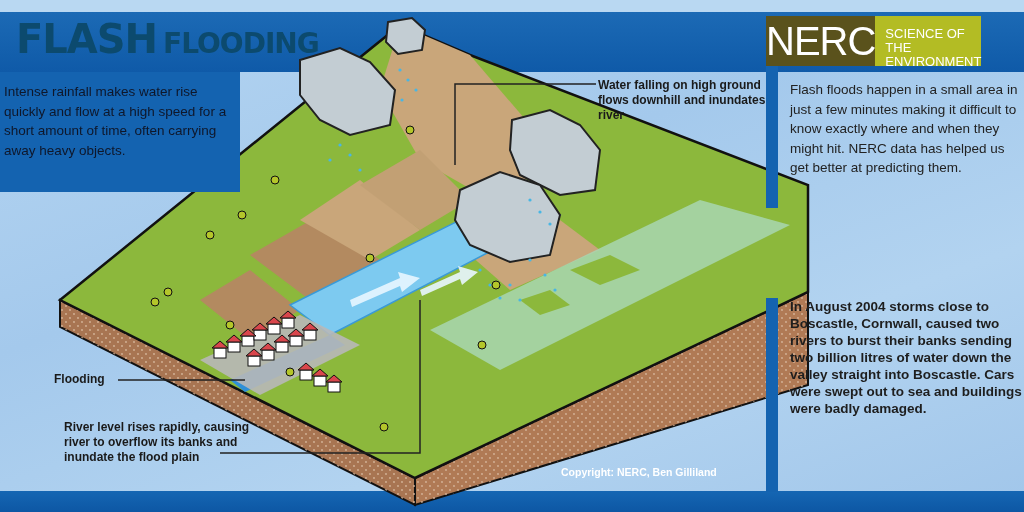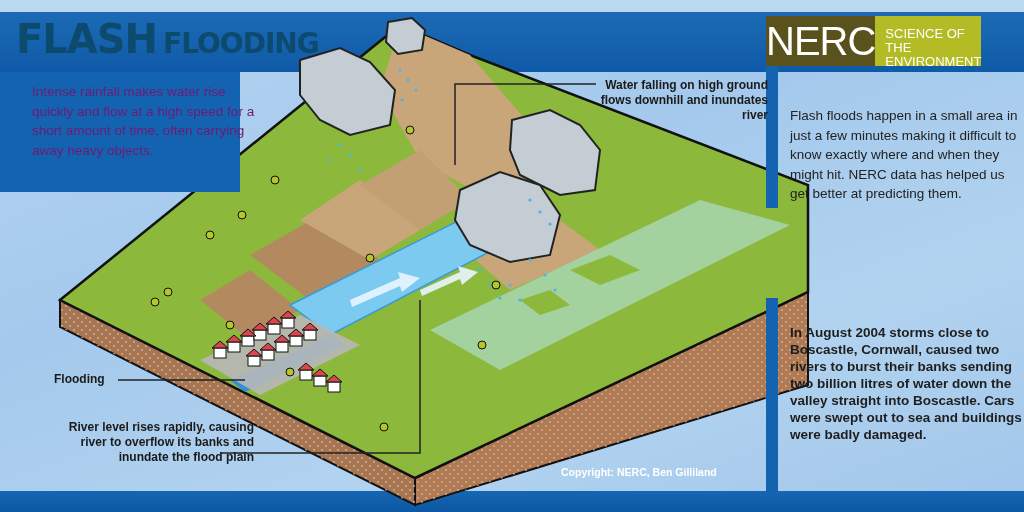--- a/index.html
+++ b/index.html
@@ -11,36 +11,36 @@
   .band-top{position:absolute;left:0;top:12px;width:1024px;height:60px;
        background:linear-gradient(180deg,#1c6ab5 0%,#0f5aa8 100%);}
   .band-bottom{position:absolute;left:0;top:491px;width:1024px;height:21px;
        background:linear-gradient(180deg,#1566b3,#0d57a4);}
   .top-strip{position:absolute;left:0;top:0;width:1024px;height:12px;background:#b9d8f2;}
   .title-box{position:absolute;left:0;top:72px;width:240px;height:120px;background:#1463b0;}
   .title{position:absolute;left:16px;top:16px;color:#0c4a6e;font-weight:900;
        font-family:"DejaVu Sans",sans-serif;letter-spacing:-1px;white-space:nowrap;}
   .title .big{font-size:40px;}
   .title .small{font-size:28px;margin-left:6px;}
-  .intro{position:absolute;left:32px;top:82px;width:224px;color:#701a75;
+  .intro{position:absolute;left:4px;top:82px;width:224px;color:#0f172a;
        font-size:13.5px;line-height:19.5px;font-family:"Liberation Sans",sans-serif;}
   .nerc{position:absolute;left:766px;top:16px;width:202px;height:50px;display:flex;justify-content:space-between;}
   .nerc .l{background:#5a521c;width:123px;color:#fff;font-family:"Liberation Sans",sans-serif;
        font-size:40px;line-height:50px;text-align:center;letter-spacing:-1px;}
   .nerc .r{background:#b3bc24;flex:1;color:#fff;font-family:"Liberation Sans",sans-serif;
        font-size:13px;line-height:14px;padding:11px 0 16px 10px;box-sizing:border-box;}
   .vbar{position:absolute;width:12px;background:#1463b0;}
-  .panel-text{position:absolute;color:#222;font-family:"Liberation Sans",sans-serif;margin-top:26px;}
+  .panel-text{position:absolute;color:#222;font-family:"Liberation Sans",sans-serif;}
   .p1{left:790px;top:80px;width:232px;font-size:13.5px;line-height:19.5px;}
   .p2{left:790px;top:298px;width:232px;font-size:13.5px;line-height:17px;font-weight:bold;color:#1e1e1e;}
   .label{position:absolute;font-family:"Liberation Sans",sans-serif;font-weight:bold;
        color:#1a1a1a;font-size:12px;line-height:15px;}
-  .lbl-water{left:598px;top:78px;width:170px;text-align:right;}
+  .lbl-water{left:598px;top:78px;width:170px;text-align:left;}
   .lbl-flooding{left:54px;top:372px;}
-  .lbl-river{left:54px;top:420px;width:200px;text-align:right;}
+  .lbl-river{left:64px;top:420px;width:200px;}
   .copyright{position:absolute;left:561px;top:466px;color:#fff;font-weight:bold;
        font-family:"Liberation Sans",sans-serif;font-size:10.5px;}
   svg.diagram{position:absolute;left:0;top:0;}
 </style>
 </head>
 <body>
 
 <div class="bg-light"></div>
 <div class="top-strip"></div>
 <div class="band-top"></div>

